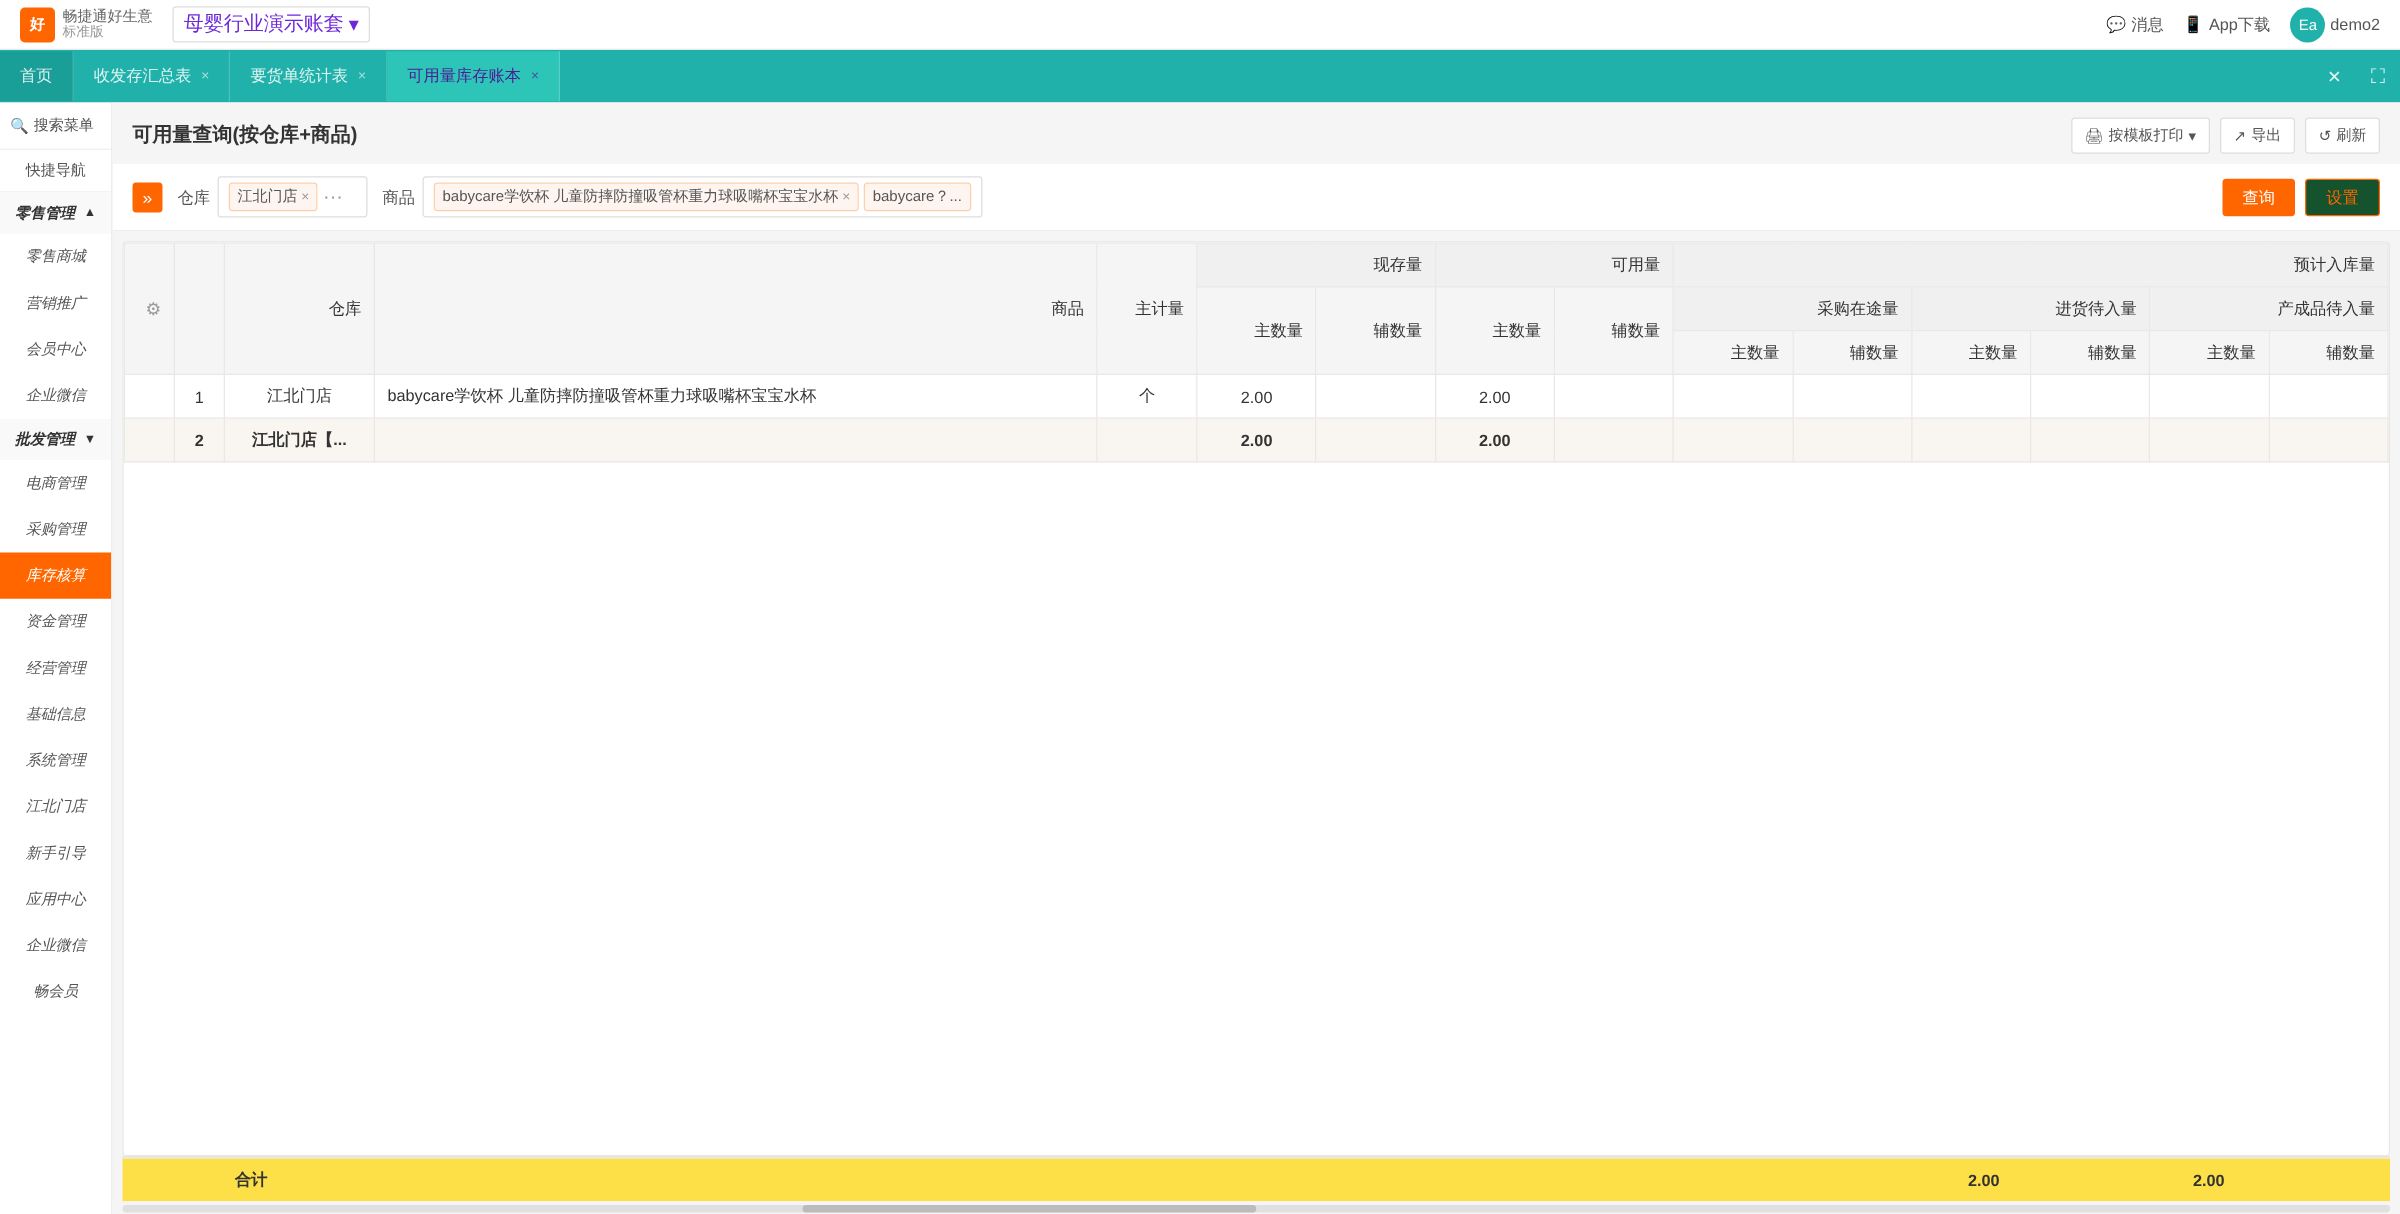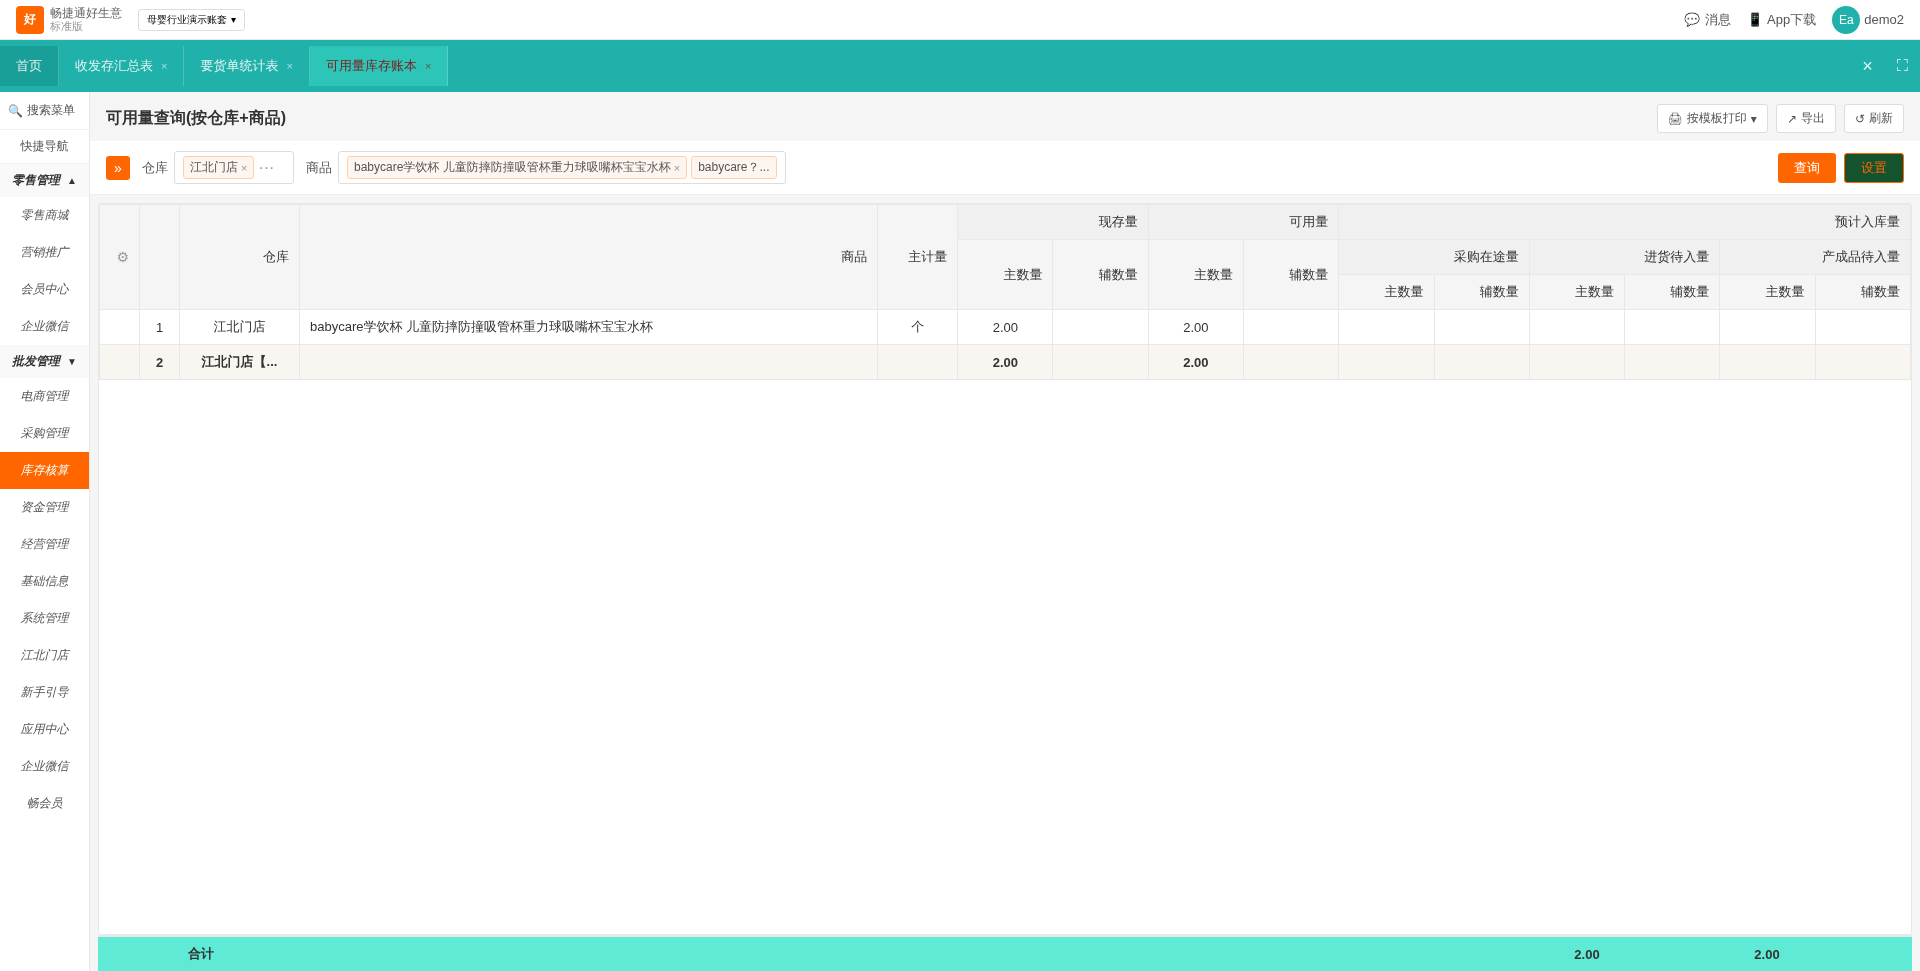--- a/index.html
+++ b/index.html
@@ -13,48 +13,48 @@
       align-items: center;
       justify-content: space-between;
       padding: 0 16px;
       border-bottom: 1px solid #e8e8e8;
     }
     .top-bar-left { display: flex; align-items: center; gap: 8px; }
     .logo-area { display: flex; align-items: center; gap: 6px; }
     .logo-icon { width: 28px; height: 28px; background: #ff6600; border-radius: 4px; display: flex; align-items: center; justify-content: center; color: #fff; font-size: 12px; font-weight: bold; }
     .logo-text { font-size: 12px; color: #666; line-height: 1.2; }
     .logo-text .sub { font-size: 11px; color: #999; }
-    .industry-selector { display: flex; align-items: center; gap: 4px; border: 1px solid #ddd; border-radius: 3px; padding: 3px 8px; font-size: 10px; color: #000000; cursor: pointer; background: #fff; margin-left: 8px; }
+    .industry-selector { display: flex; align-items: center; gap: 4px; border: 1px solid #ddd; border-radius: 3px; padding: 3px 8px; font-size: 16px; color: #6d28d9; cursor: pointer; background: #fff; margin-left: 8px; }
     .top-bar-right { display: flex; align-items: center; gap: 16px; font-size: 13px; color: #555; }
     .top-bar-right .item { display: flex; align-items: center; gap: 4px; cursor: pointer; }
     .avatar { width: 28px; height: 28px; background: #20b2aa; border-radius: 50%; display: flex; align-items: center; justify-content: center; color: #fff; font-size: 12px; }
 
     
     .nav-tabs {
-      height: 52px;
+      height: 42px;
       background: #20b2aa;
       display: flex;
       align-items: center;
       padding: 0 0 0 0;
     }
     .nav-tab {
       height: 40px;
       padding: 0 16px;
       display: flex;
       align-items: center;
       gap: 6px;
       font-size: 13px;
       color: rgba(255,255,255,0.85);
       cursor: pointer;
       border-right: 1px solid rgba(255,255,255,0.2);
       white-space: nowrap;
     }
     .nav-tab.active {
       background: #2dc5b8;
-      color: #7f1d1d;
+      color: #4c1d95;
     }
     .nav-tab .close-x { font-size: 11px; opacity: 0.7; margin-left: 2px; }
     .nav-tab.home { background: #1a9e98; }
     .nav-tab-close-all { margin-left: auto; padding: 0 12px; color: rgba(255,255,255,0.85); cursor: pointer; font-size: 18px; }
     .nav-tab-expand { padding: 0 12px; color: rgba(255,255,255,0.85); cursor: pointer; font-size: 16px; }
 
     
     .layout { display: flex; height: calc(971px - 80px); }
 
     
@@ -517,21 +517,21 @@
             <td></td>
             <td></td>
             <td></td>
             <td></td>
             <td></td>
           </tr>
         </tbody>
       </table>
     </div>
 
-    <div style="background:#5eead4; border-top:2px solid #e8e8e8; display:flex; align-items:center; padding:8px 10px; font-size:13px; font-weight:bold; color:#333; margin:0 8px;">
+    <div style="background:#fde047; border-top:2px solid #e8e8e8; display:flex; align-items:center; padding:8px 10px; font-size:13px; font-weight:bold; color:#333; margin:0 8px;">
       <span style="width:40px;"></span>
       <span style="width:40px;"></span>
       <span style="width:120px;">合计</span>
       <span style="flex:1;"></span>
       <span style="width:80px;"></span>
       <span style="width:90px; text-align:center;">2.00</span>
       <span style="width:90px;"></span>
       <span style="width:90px; text-align:center;">2.00</span>
       <span style="width:90px;"></span>
     </div>

